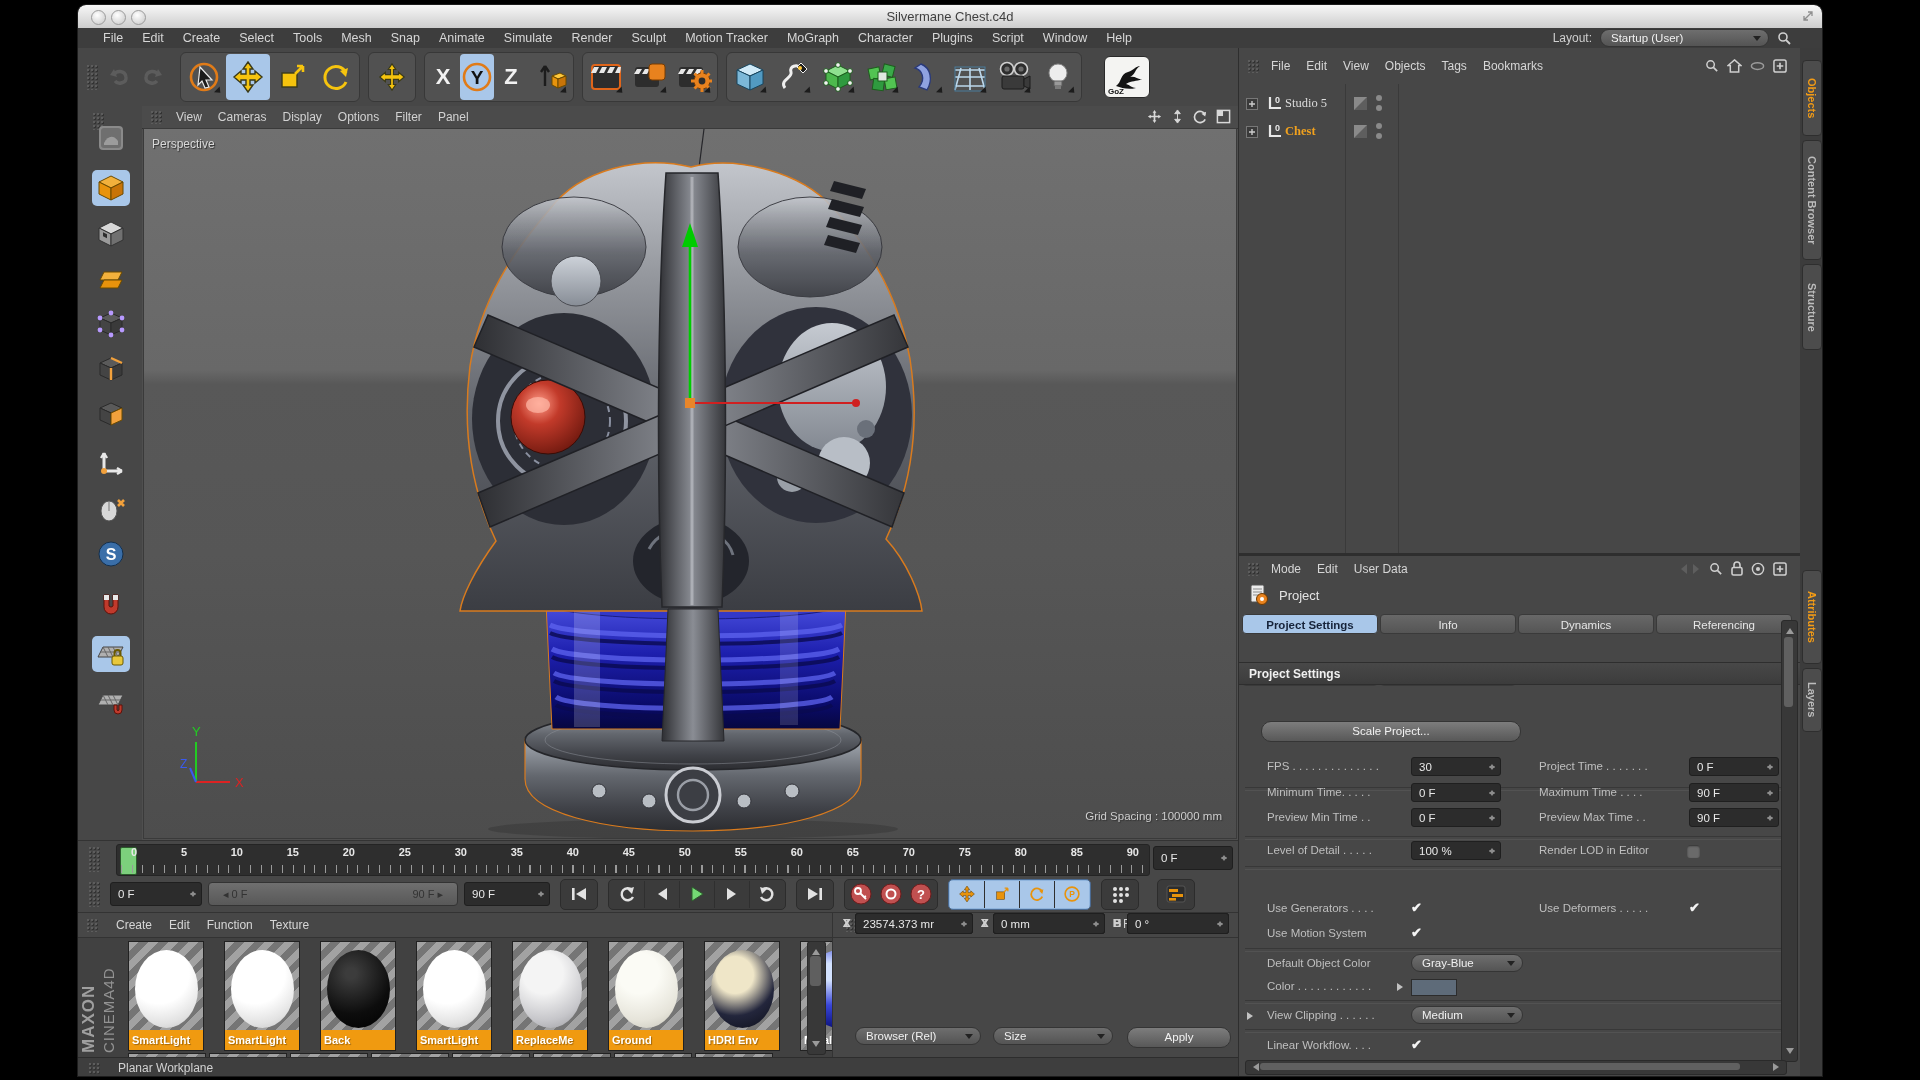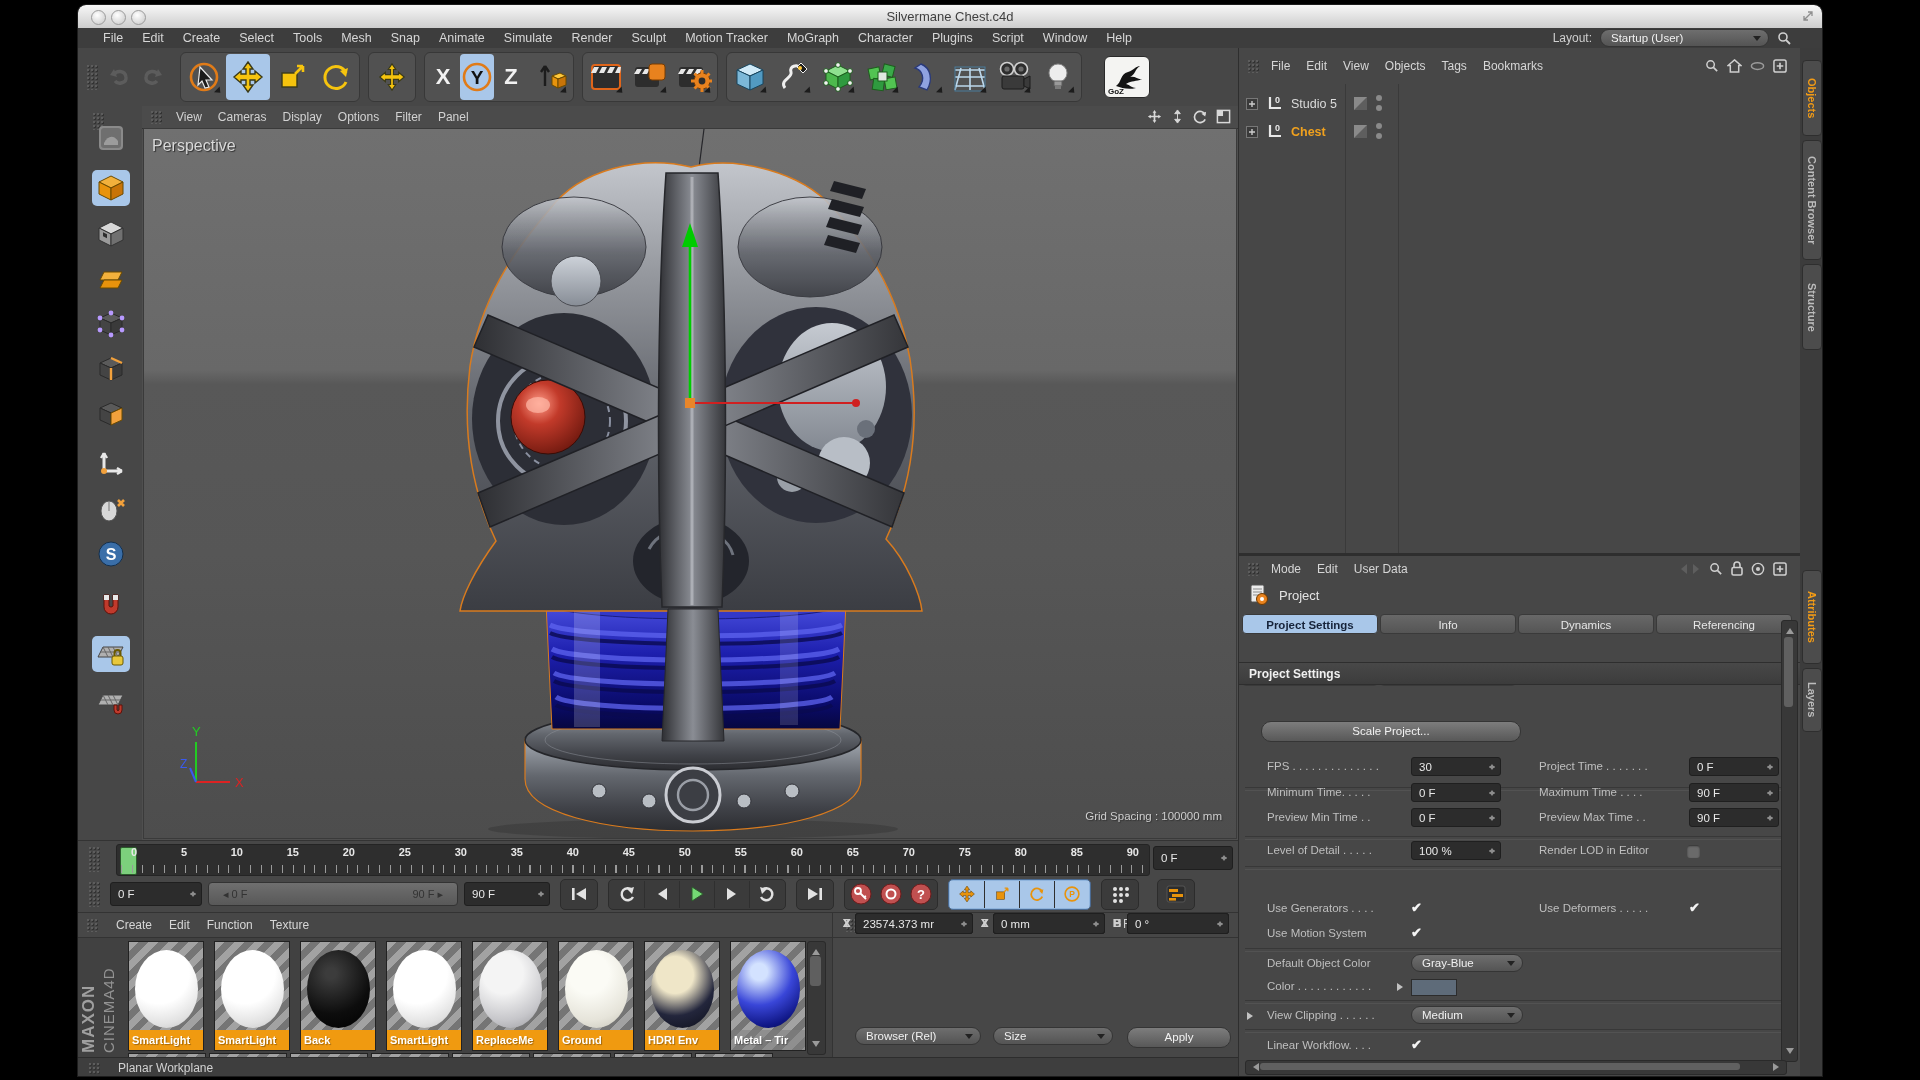--- a/index.html
+++ b/index.html
@@ -50,21 +50,21 @@
   .viewport{position:absolute;left:64px;top:101px;width:1096px;height:734px;background:#4f4f4f;}
   .vp-menu{position:absolute;left:0;top:0;width:100%;height:22px;background:#4b4b4b;
            border-bottom:1px solid #333;display:flex;align-items:center;}
   .vp-menu .menus{gap:16px;padding-left:10px;}
   .vp-menu .menu-item{font-size:12px;color:#d2d2d2;}
   .vp-ctrl{position:absolute;right:6px;top:2px;display:flex;gap:6px;}
   .vp-ctrl .ic{width:17px;height:17px;display:flex;align-items:center;justify-content:center;}
   .vp-canvas{position:absolute;left:1px;top:22px;width:1094px;height:711px;overflow:hidden;
      background:linear-gradient(#707070 0%,#686868 34%,#585858 36%,#565656 60%,#4d4d4d 100%);
      border:1px solid #3a3a3a;box-sizing:border-box;}
-  .persp{position:absolute;left:8px;top:8px;font-size:16px;color:#d8d8d8;text-shadow:1px 1px 1px #2e2e2e;}
+  .persp{position:absolute;left:8px;top:8px;font-size:12px;color:#d8d8d8;text-shadow:1px 1px 1px #2e2e2e;}
   .grid-spacing{position:absolute;right:14px;bottom:16px;font-size:11.5px;color:#cecece;text-shadow:1px 1px 1px #333;}
   .model-svg{position:absolute;left:0;top:0;}
   .gizmo{position:absolute;left:34px;bottom:44px;}
   
   .ruler{position:absolute;left:0;top:835px;width:1160px;height:36px;background:#474747;border-top:1px solid #333;}
   .ruler .grip{position:absolute;left:2px;top:5px;}
   .ruler-strip{position:absolute;left:38px;top:3px;width:1032px;height:30px;background:#2e2e2e;border-radius:3px;
                border:1px solid #242424;}
   .tickrow{position:absolute;left:14px;right:10px;top:1px;display:flex;justify-content:space-between;}
   .tickrow span{font-size:11px;font-weight:bold;color:#e8e8e8;}
@@ -91,21 +91,21 @@
   .redbtn{width:30px;height:27px;display:flex;align-items:center;justify-content:center;}
   
   .materials{position:absolute;left:0;top:907px;width:754px;height:145px;background:#414141;border-top:1px solid #333;}
   .pal-menu{position:absolute;left:0;top:0;width:100%;height:24px;display:flex;align-items:center;background:#474747;border-bottom:1px solid #333;}
   .pal-menu .menus{gap:17px;padding-left:14px;}
   .pal-menu .menu-item{font-size:12px;}
   .brand{position:absolute;left:0;top:24px;width:48px;height:120px;overflow:hidden;}
   .brand div{writing-mode:vertical-rl;transform:rotate(180deg);line-height:1;}
   .brand .maxon{position:absolute;left:2px;top:6px;font-size:17px;font-weight:bold;color:#9f9f9f;letter-spacing:1px;height:110px;}
   .brand .cinema{position:absolute;left:23px;top:6px;font-size:15px;color:#939393;letter-spacing:1px;height:110px;}
-  .swatches{position:absolute;left:50px;top:28px;display:flex;gap:10px;}
+  .swatches{position:absolute;left:50px;top:28px;display:flex;gap:20px;}
   .swatch{width:76px;height:110px;position:relative;border:1px solid #222;box-sizing:border-box;
           background:repeating-linear-gradient(135deg,#a2a2a2 0 7px,#757575 7px 14px);}
   .ball{position:absolute;left:6px;top:8px;width:63px;height:78px;border-radius:50%;}
   .ball-white{background:radial-gradient(circle at 38% 30%,#ffffff 45%,#e2e2e2 75%,#bdbdbd 100%);}
   .ball-black{background:radial-gradient(circle at 38% 30%,#3c3c3c 8%,#0d0d0d 60%,#000 100%);}
   .ball-gray{background:radial-gradient(circle at 38% 30%,#f4f4f4 30%,#c6c6ca 70%,#97979b 100%);}
   .ball-cream{background:radial-gradient(circle at 38% 30%,#fbfbf5 30%,#e6e4da 70%,#c2c0b4 100%);}
   .ball-hdri{background:radial-gradient(circle at 38% 32%,#efe6c8 0 28%,#23263c 62%,#0c0e18 100%);}
   .ball-blue{background:radial-gradient(circle at 35% 28%,#d3e2ff 12%,#3946d8 48%,#101786 78%,#060a3a 100%);}
   .mat-label{position:absolute;left:0;bottom:0;width:100%;height:20px;line-height:20px;font-size:11px;font-weight:bold;
@@ -133,21 +133,21 @@
   .statusbar{position:absolute;left:0;top:1052px;width:1160px;height:19px;background:#3e3e3e;border-top:1px solid #2d2d2d;display:flex;align-items:center;}
   .statusbar .grip{height:12px;margin-left:10px;}
   .status-text{font-size:12px;color:#d2d2d2;margin-left:14px;}
   
   .rightpanel{position:absolute;left:1160px;top:43px;width:562px;height:1028px;background:#474747;border-left:1px solid #2e2e2e;}
   .rp-menu{position:absolute;left:0;width:100%;height:23px;display:flex;align-items:center;background:#474747;}
   .rp-menu .menus{gap:16px;padding-left:8px;}
   .rp-menu .menu-item{font-size:12px;}
   .rp-icons{position:absolute;right:14px;display:flex;gap:8px;align-items:center;}
   .tree-row{position:absolute;left:0;width:100%;height:27px;display:flex;align-items:center;}
-  .tree-label{font-size:12.5px;margin-left:6px;}
+  .tree-label{font-size:12.5px;margin-left:0;font-family:Liberation Serif, serif;}
   .col-sep{position:absolute;top:36px;width:1px;background:#3a3a3a;}
   .attr-title{position:absolute;left:10px;display:flex;align-items:center;gap:10px;font-size:13px;color:#e4e4e4;}
   .tabs{position:absolute;left:3px;display:flex;gap:2px;}
   .tab{width:136px;height:20px;line-height:20px;text-align:center;font-size:11.5px;color:#e6e6e6;
        background:linear-gradient(#686868,#555);border:1px solid #3a3a3a;border-radius:4px;box-sizing:border-box;white-space:nowrap;overflow:hidden;}
   .tab.active{background:#a9c7e9;color:#16233a;font-weight:bold;}
   .section-hd{position:absolute;left:0;width:100%;height:23px;background:linear-gradient(#484848,#3c3c3c);
               border-top:1px solid #2e2e2e;border-bottom:1px solid #2e2e2e;font-size:12px;font-weight:bold;color:#f0f0f0;
               line-height:23px;padding-left:10px;box-sizing:border-box;}
   .arow{position:absolute;left:0;width:100%;height:21px;}

